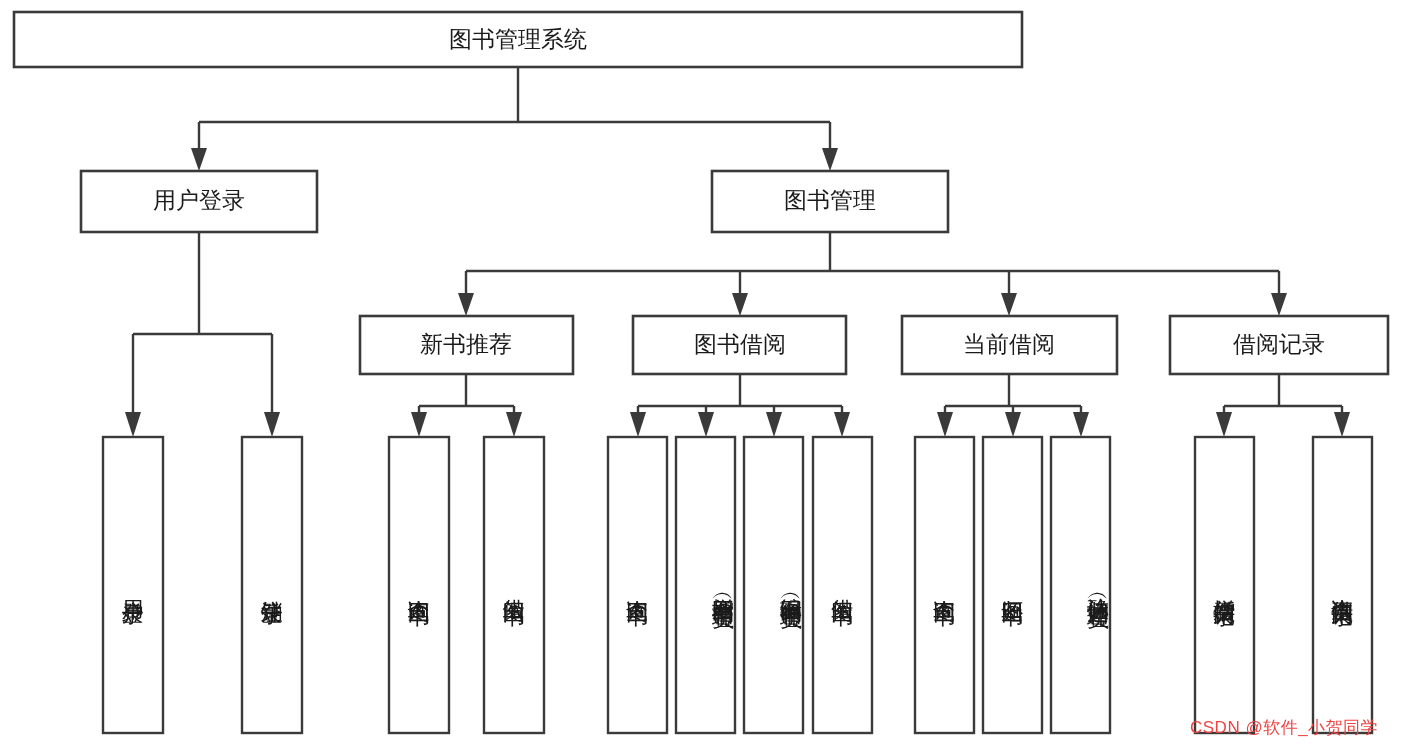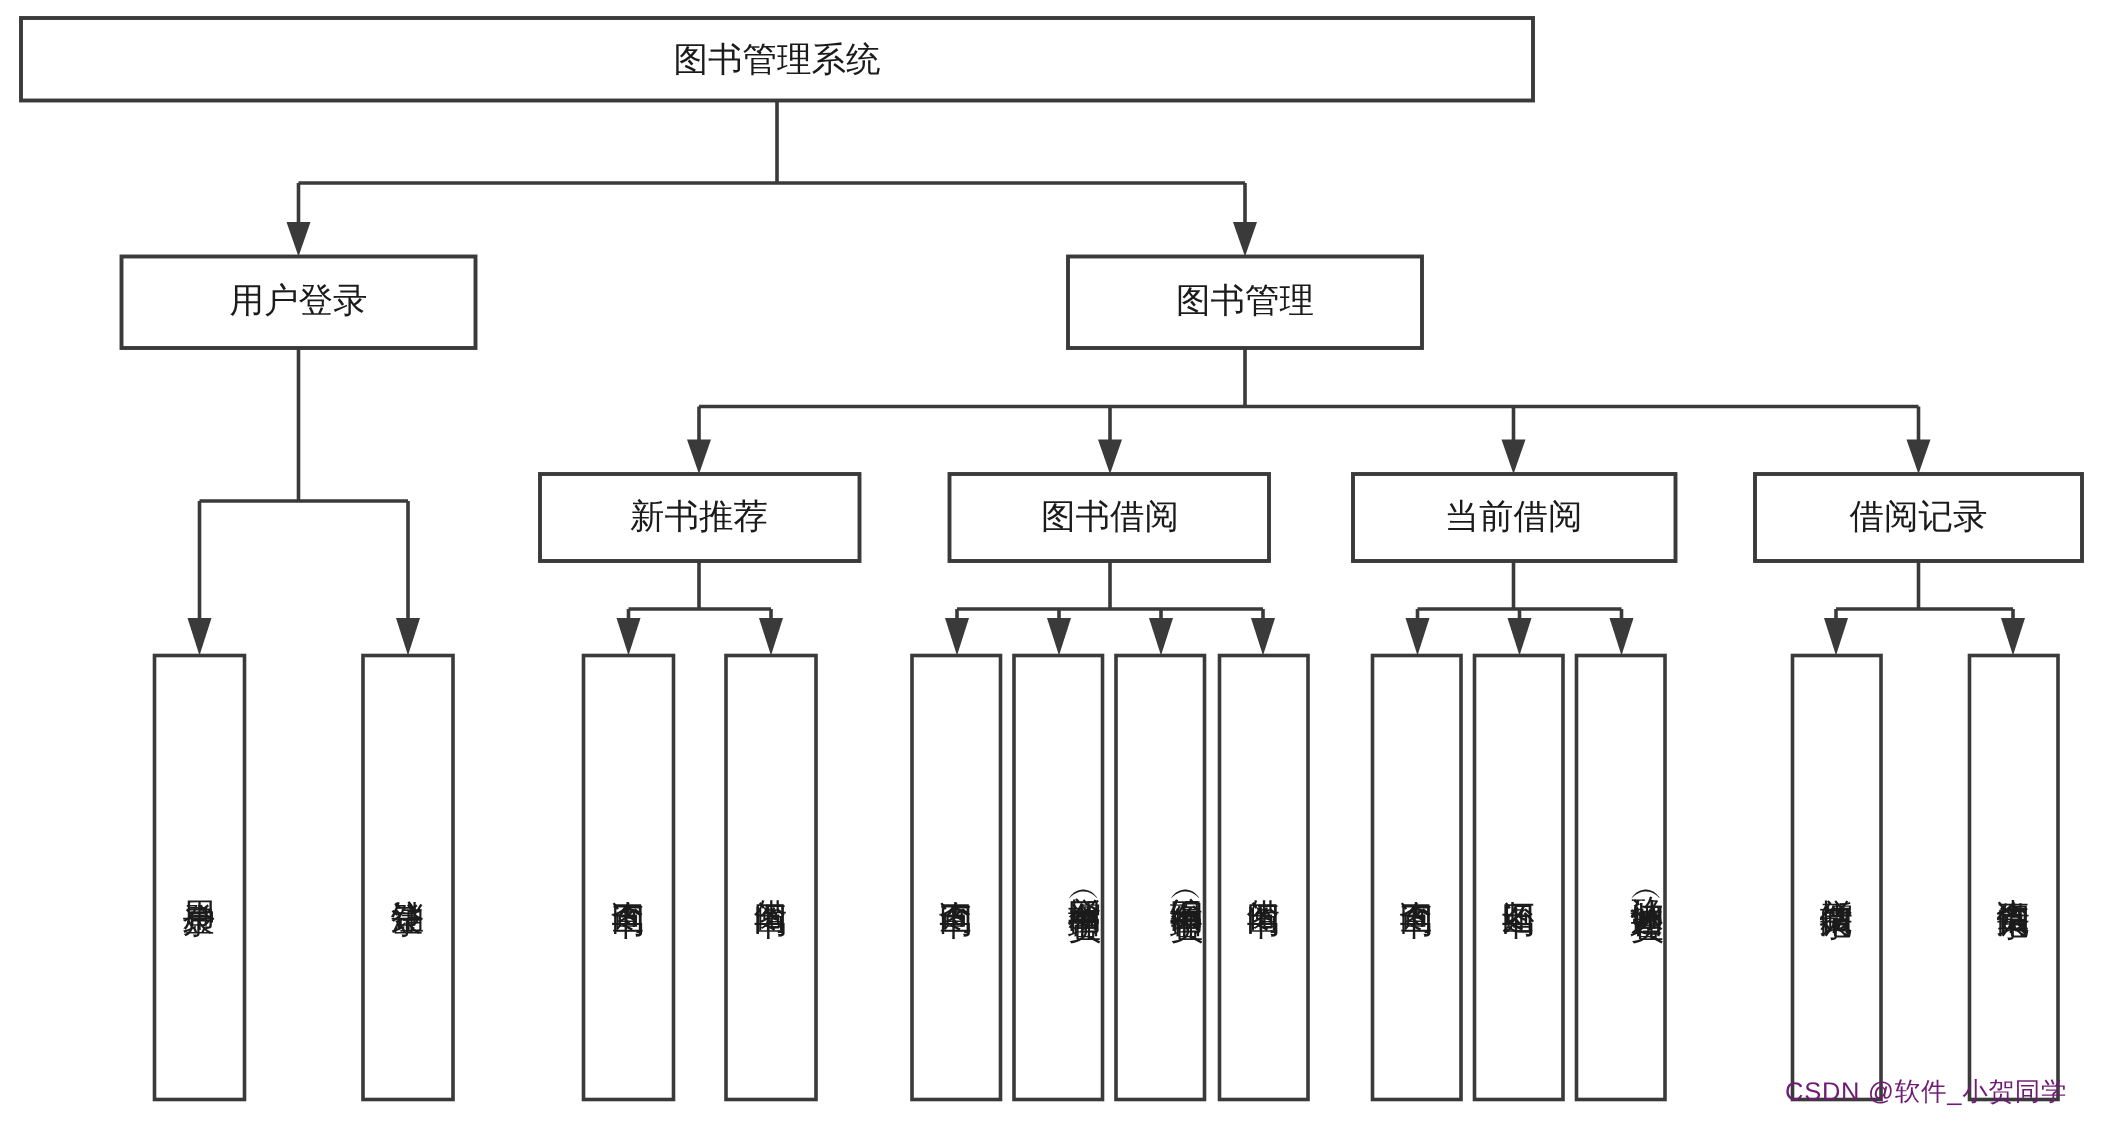--- a/index.html
+++ b/index.html
@@ -68,21 +68,21 @@
     letter-spacing: 1.5px;
     white-space: nowrap;
     pointer-events: none;
   }
   .watermark {
     position: absolute;
     left: 1190px;
     top: 716px;
     font-family: "Liberation Sans", "DejaVu Sans", sans-serif;
     font-size: 17px;
-    color: #701a75;
+    color: #ef4444;
     white-space: nowrap;
     letter-spacing: 0.5px;
   }
 </style>
 </head>
 <body>
 
 <div id="stage">
 
   <svg id="diagram" viewBox="0 0 1405 747">

